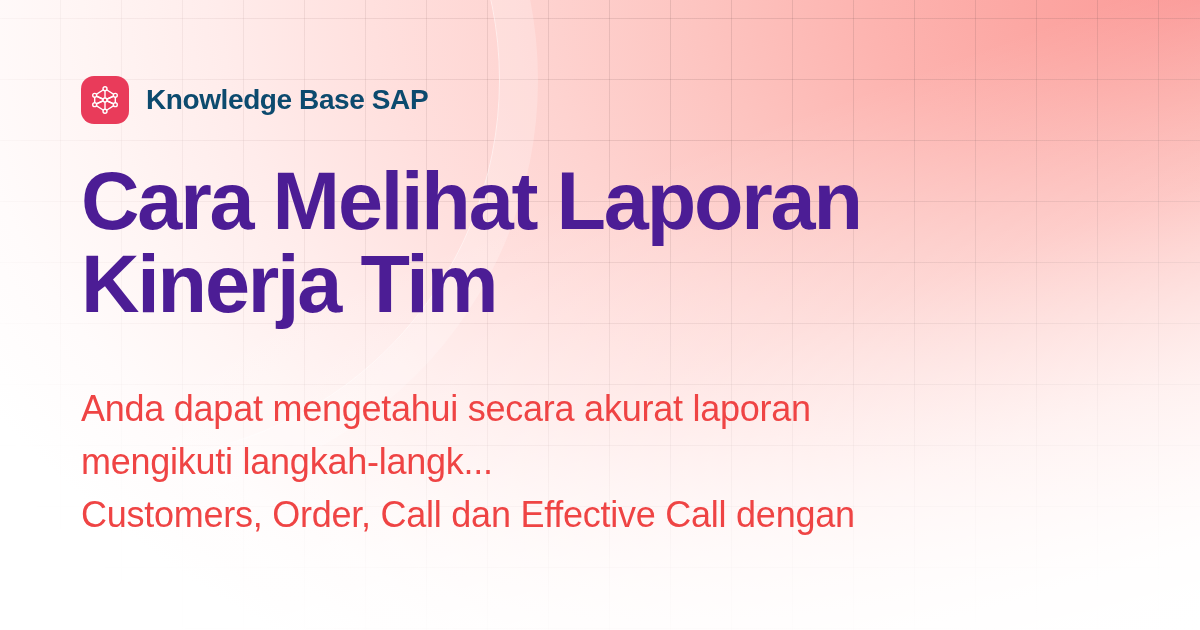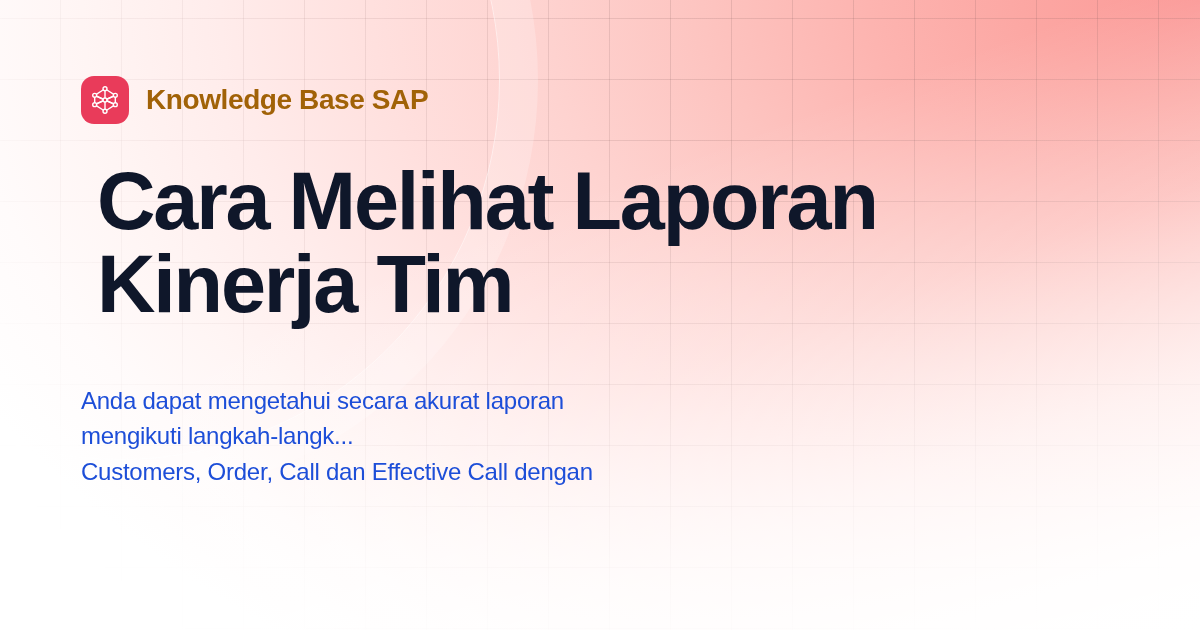--- a/index.html
+++ b/index.html
@@ -100,44 +100,44 @@
     display:flex;
     align-items:center;
     justify-content:center;
     flex:0 0 auto;
   }
   .brand-badge svg { display:block; }
   .brand-name {
     font-size:28px;
     font-weight:bold;
     letter-spacing:-0.4px;
-    color:#a16207;
+    color:#0c4a6e;
     white-space:nowrap;
   }
 
   .headline {
     position:absolute;
-    left:16px; top:160px;
+    left:0; top:160px;
     width:920px;
     font-size:81px;
     line-height:1.03;
     font-weight:bold;
     letter-spacing:-2.2px;
-    color:#0f172a;
+    color:#4c1d95;
   }
 
   .summary {
     position:absolute;
     left:0; top:383px;
     width:790px;
-    font-size:24px;
+    font-size:36px;
     line-height:1.47;
     font-weight:normal;
     letter-spacing:-0.25px;
-    color:#1d4ed8;
+    color:#ef4444;
   }
 </style>
 </head>
 <body>
 
 <div class="card">
 
   <div class="bg-base"></div>
   <div class="bg-wash"></div>
   <div class="bg-grid"></div>

